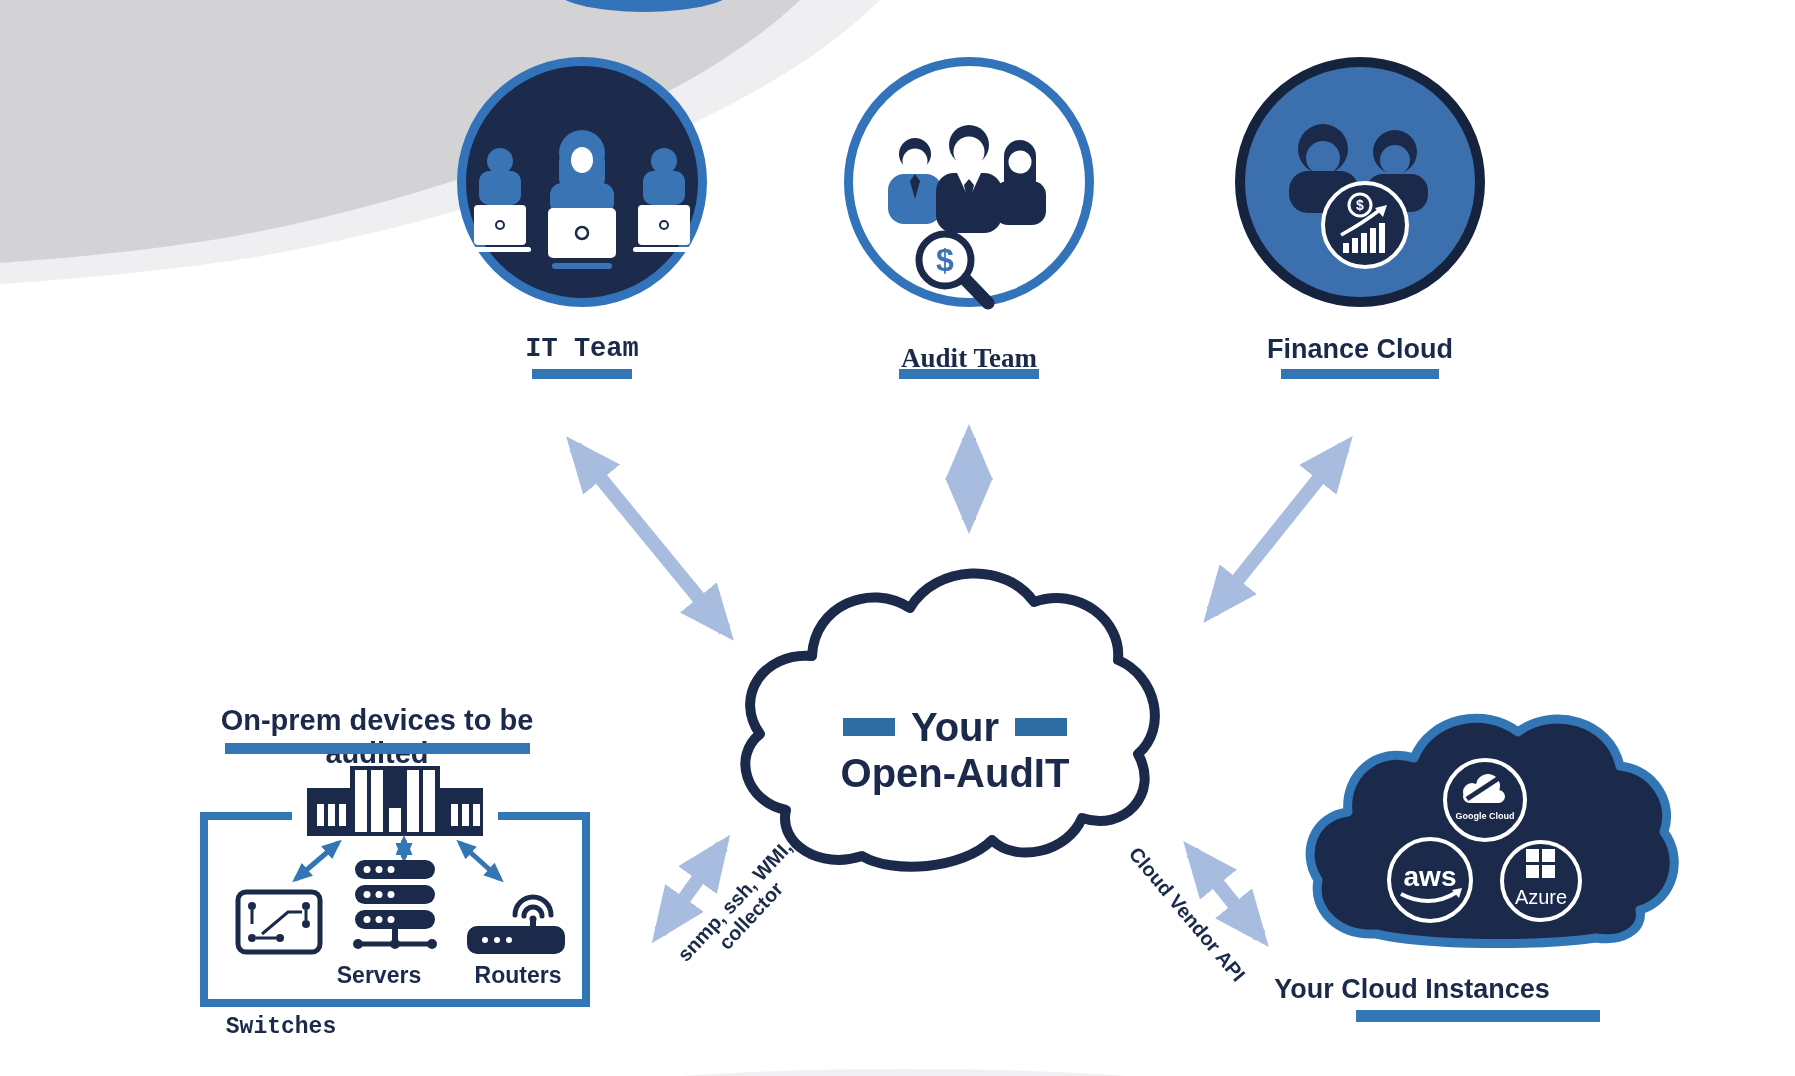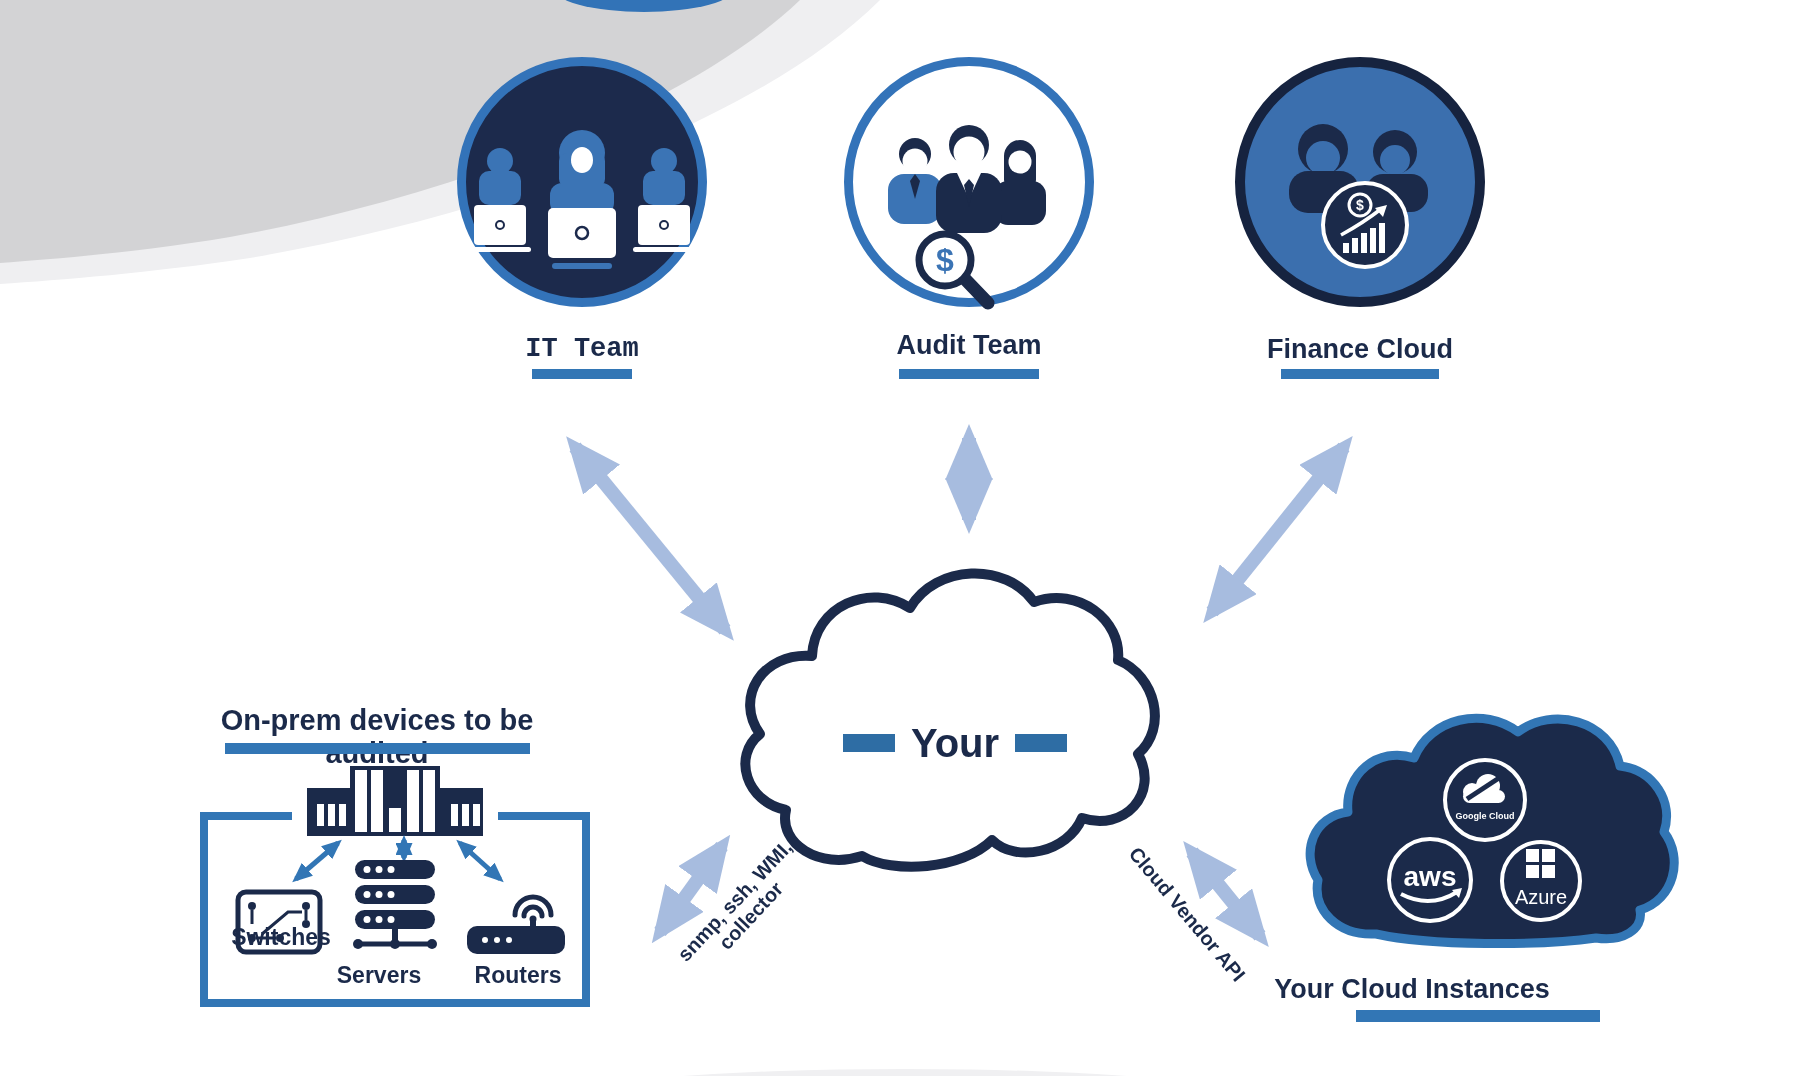--- a/index.html
+++ b/index.html
@@ -16,21 +16,21 @@
   }
   .underbar{position:absolute;background:#3276b5;}
   .sec-title{
     position:absolute;text-align:center;font-weight:700;color:#1b2a4a;
   }
   .rot-label{
     position:absolute;font-weight:700;color:#1b2a4a;font-size:20px;
     text-align:center;line-height:1.12;white-space:nowrap;
   }
   .cloud-text{
-    position:absolute;left:755px;top:720px;width:400px;
+    position:absolute;left:755px;top:704px;width:400px;
     color:#1b2a4a;font-weight:700;font-size:40px;text-align:center;line-height:1.15;
   }
   .cloud-text .row1{display:flex;align-items:center;justify-content:center;gap:16px;}
   .accent-rect{width:52px;height:18px;background:#2e6da4;display:inline-block;}
   .dev-label{
     position:absolute;width:130px;text-align:center;
     font-weight:700;font-size:23px;color:#1b2a4a;
   }
   svg{display:block;overflow:visible;}
 </style>
@@ -134,21 +134,21 @@
     <rect x="135" y="171" width="6" height="25" fill="#ffffff"></rect>
     <rect x="144" y="166" width="6" height="30" fill="#ffffff"></rect>
     <path d="M106,178 Q128,166 146,152" fill="none" stroke="#ffffff" stroke-width="3.5"></path>
     <path d="M148,160 L152,148 L140,151 Z" fill="#ffffff"></path>
   </svg>
 </div>
 
 <div class="team-label" style="left:452px;top:334px;font-family:Liberation Mono, monospace;">IT Team</div>
 <div class="underbar" style="left:532px;top:369px;width:100px;height:10px;"></div>
 
-<div class="team-label" style="left:839px;top:330px;">Audit Team</div>
+<div class="team-label" style="left:839px;top:343px;font-family:Liberation Serif, serif;">Audit Team</div>
 <div class="underbar" style="left:899px;top:369px;width:140px;height:10px;"></div>
 
 <div class="team-label" style="left:1230px;top:334px;">Finance Cloud</div>
 <div class="underbar" style="left:1281px;top:369px;width:158px;height:10px;"></div>
 
 <svg class="abs" style="left:712px;top:548px;" width="484" height="340" viewBox="0 0 484 340">
   <path d="M150,308
            C108,322 66,296 74,262
            C34,254 20,208 48,186
            C22,150 50,104 100,108
@@ -160,20 +160,21 @@
            C356,304 304,316 280,292
            C250,322 180,326 150,308 Z" fill="#ffffff" stroke="#1b2a4a" stroke-width="10" stroke-linejoin="round"></path>
 </svg>
 
 <div class="cloud-text">
   <div class="row1">
     <span class="accent-rect"></span>
     <span>Your</span>
     <span class="accent-rect"></span>
   </div>
+  <div>Open-AudIT</div>
 </div>
 
 <div class="rot-label" style="left:638px;top:886px;width:210px;transform:rotate(-47deg);">
   <div>snmp, ssh, WMI,</div>
   <div>collector</div>
 </div>
 
 <div class="rot-label" style="left:1082px;top:903px;width:210px;transform:rotate(50deg);">
   <div>Cloud Vendor API</div>
 </div>
@@ -255,21 +256,21 @@
     <path d="M324,104 A 9 9 0 0 1 342 104" fill="none" stroke="#1b2a4a" stroke-width="5" stroke-linecap="round"></path>
     <circle cx="333" cy="107" r="3.5" fill="#1b2a4a"></circle>
     <line x1="333" y1="109" x2="333" y2="120" stroke="#1b2a4a" stroke-width="6"></line>
     <rect x="267" y="114" width="98" height="28" rx="10" fill="#1b2a4a"></rect>
     <circle cx="285" cy="128" r="3" fill="#ffffff"></circle>
     <circle cx="297" cy="128" r="3" fill="#ffffff"></circle>
     <circle cx="309" cy="128" r="3" fill="#ffffff"></circle>
   </g>
 </svg>
 
-<div class="dev-label" style="left:216px;top:924px;">Switches</div>
+<div class="dev-label" style="left:216px;top:1014px;font-family:Liberation Mono, monospace;">Switches</div>
 <div class="dev-label" style="left:314px;top:962px;">Servers</div>
 <div class="dev-label" style="left:453px;top:962px;">Routers</div>
 
 <svg class="abs" style="left:1300px;top:690px;" width="384" height="268" viewBox="0 0 384 268">
   <path d="M76,244
            C38,246 12,220 18,190
            C0,162 14,126 48,122
            C44,84 78,56 114,68
            C130,28 184,16 218,42
            C252,16 310,30 320,76

